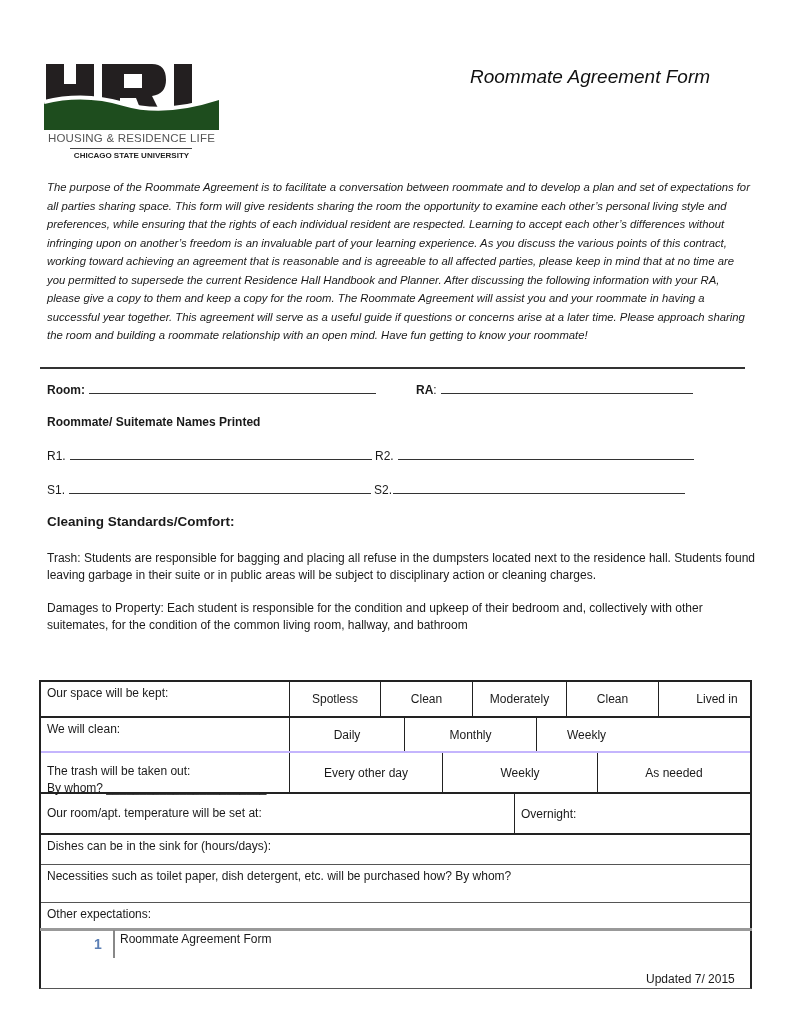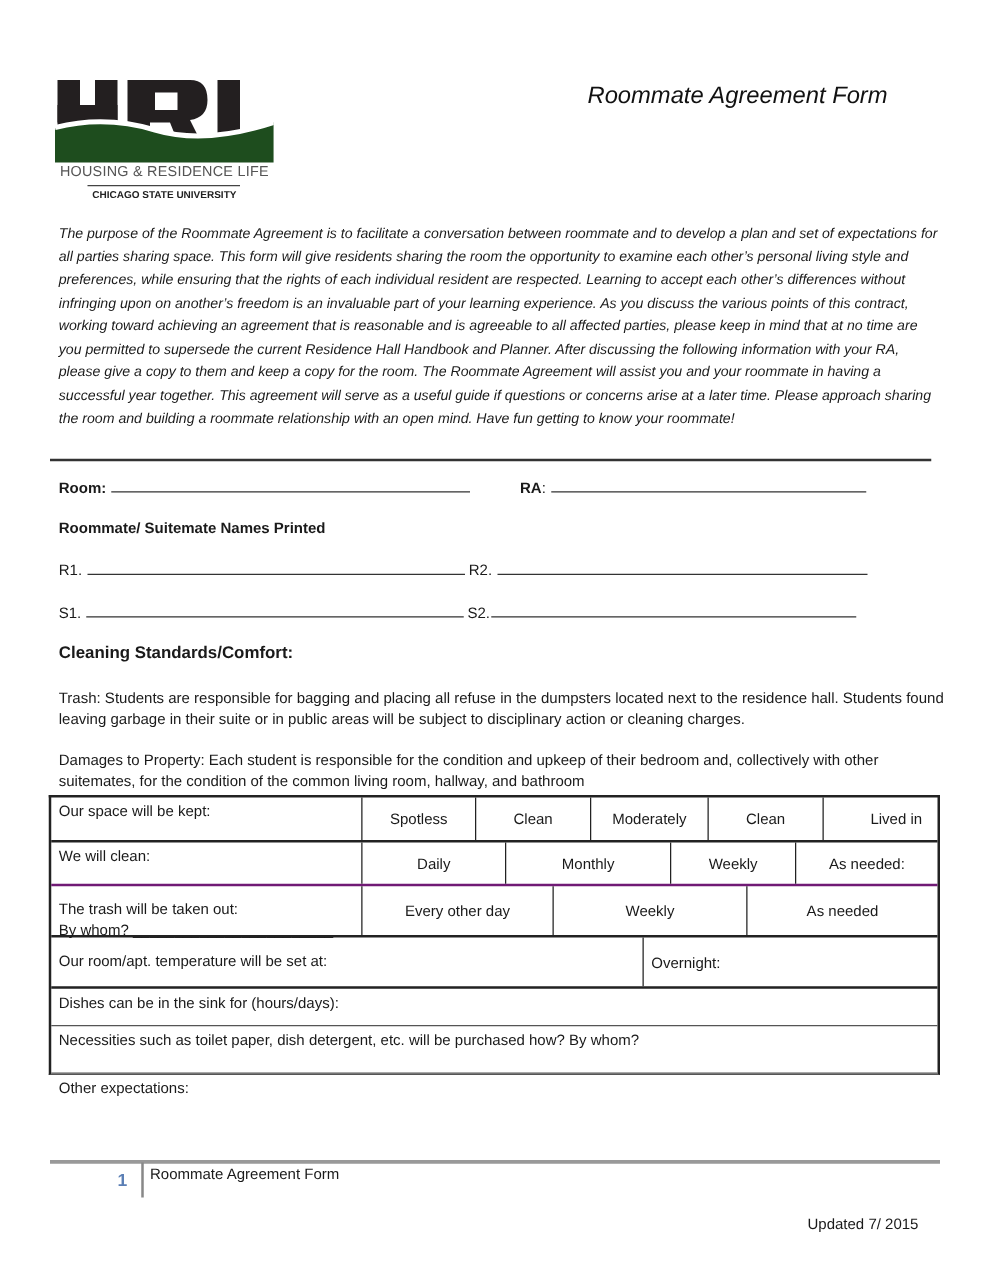--- a/index.html
+++ b/index.html
@@ -17,21 +17,21 @@
   .intro { position: absolute; left: 47px; top: 178px; width: 706px; font-size: 11.3px; font-style: italic; line-height: 18.5px; color: #1a1a1a; }
   .intro-rule { position: absolute; left: 40px; top: 367px; width: 705px; height: 2px; background: #333; }
 
   .field-line { position: absolute; font-size: 12px; color: #1a1a1a; white-space: nowrap; }
   .bold { font-weight: bold; }
   .blank { display: inline-block; border-bottom: 1px solid #333; height: 12px; vertical-align: baseline; margin-left: 4px; }
 
   .section-h { position: absolute; left: 47px; top: 514px; font-size: 13.5px; font-weight: bold; }
   .para { position: absolute; left: 47px; width: 710px; font-size: 12px; line-height: 16.5px; }
 
-  .tbl { position: absolute; left: 39px; top: 636px; width: 713px; height: 224px; border: 2px solid #222; border-bottom: 1px solid #555; }
+  .tbl { position: absolute; left: 39px; top: 680px; width: 713px; height: 309px; border: 2px solid #222; border-bottom: 1px solid #555; }
   .row { position: absolute; left: 0; width: 100%; }
   .cell { position: absolute; top: 0; height: 100%; font-size: 12px; }
   .cell.label { padding: 3px 0 0 6px; line-height: 17px; }
   .cell.opt { display: flex; align-items: center; justify-content: center; border-left: 1.5px solid #222; }
   .cell.opt-left { display: flex; align-items: center; padding-left: 6px; border-left: 1.5px solid #222; }
 
   .footer-rule { position: absolute; left: 40px; top: 928px; width: 712px; height: 3px; background: #999; }
   .footer-vrule { position: absolute; left: 113px; top: 930px; width: 1.5px; height: 28px; background: #888; }
   .page-num { position: absolute; left: 94px; top: 936px; font-size: 14px; font-weight: bold; color: #5b7fb5; }
   .footer-left { position: absolute; left: 120px; top: 932px; font-size: 12px; }
@@ -98,26 +98,25 @@
 
   <div class="row" style="top:0; height:36px; border-bottom:2px solid #222;">
     <div class="cell label" style="left:0; width:248px;">Our space will be kept:</div>
     <div class="cell opt" style="left:248px; width:91px;">Spotless</div>
     <div class="cell opt" style="left:339px; width:92px;">Clean</div>
     <div class="cell opt" style="left:431px; width:94px;">Moderately</div>
     <div class="cell opt" style="left:525px; width:92px;">Clean</div>
     <div class="cell opt" style="left:617px; width:92px;padding-left:25px;">Lived in</div>
   </div>
 
-  <div class="row" style="top:36px; height:35px; border-bottom:2px solid #701a75;">
+  <div class="row" style="top:36px; height:35px; border-bottom:2px solid #c4b5fd;">
     <div class="cell label" style="left:0; width:248px;">We will clean:</div>
     <div class="cell opt" style="left:248px; width:115px;">Daily</div>
     <div class="cell opt" style="left:363px; width:132px;">Monthly</div>
     <div class="cell opt" style="left:495px; width:100px;">Weekly</div>
-    <div class="cell opt" style="left:595px; width:114px;">As needed:</div>
   </div>
 
   <div class="row" style="top:71px; height:41px; border-bottom:2px solid #222;">
     <div class="cell label" style="left:0; width:248px;margin-top:7px;">
       <div>The trash will be taken out:</div>
       <div>By whom? ________________________</div>
     </div>
     <div class="cell opt" style="left:248px; width:153px;">Every other day</div>
     <div class="cell opt" style="left:401px; width:155px;">Weekly</div>
     <div class="cell opt" style="left:556px; width:153px;">As needed</div>

